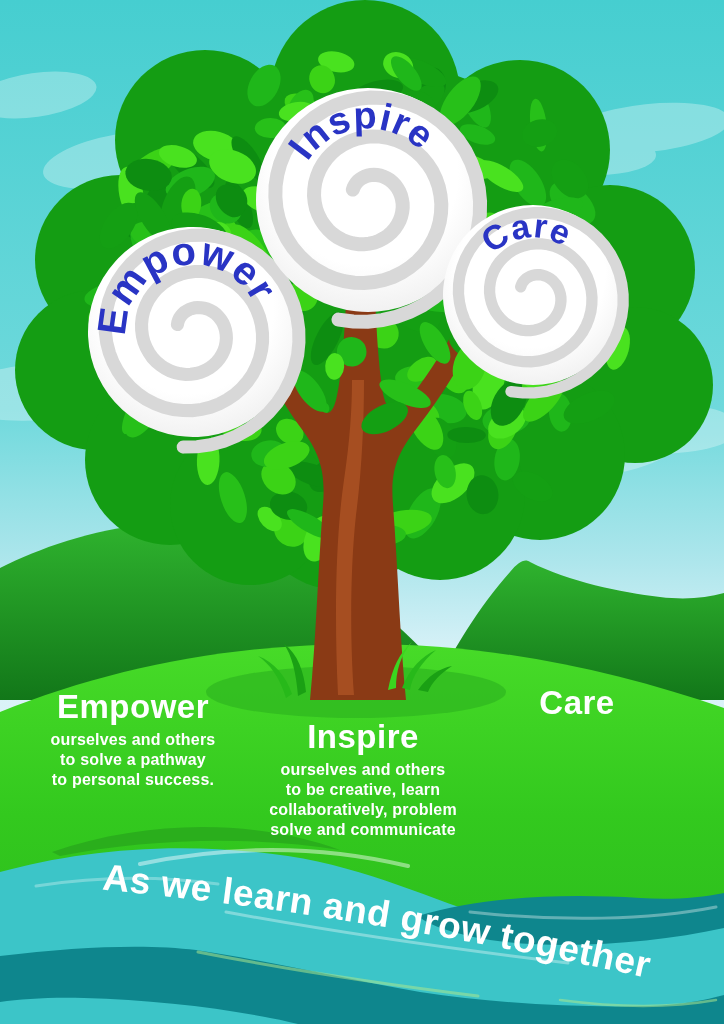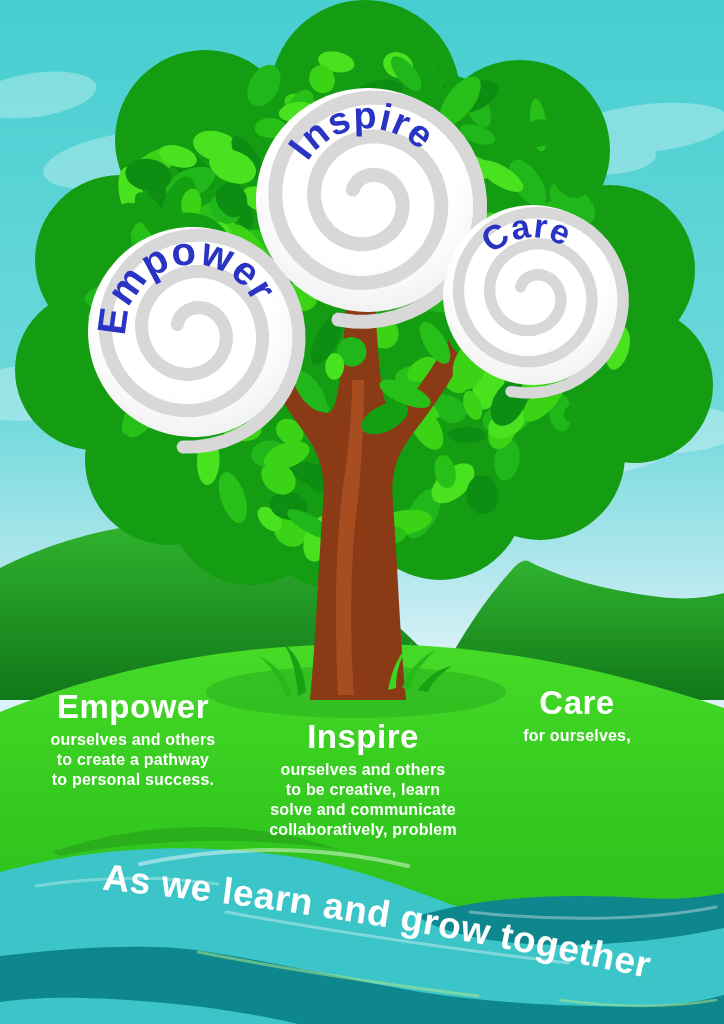--- a/index.html
+++ b/index.html
@@ -359,27 +359,26 @@
     </g>
     <text class="banner-label" font-size="37" text-anchor="middle">
       <textPath href="#bannerPath" startOffset="50%">As we learn and grow together</textPath>
     </text>
   </g>
 </svg>
 
 <div class="vb" id="vb-empower">
   <h2>Empower</h2>
   <div class="ln">ourselves and others</div>
-  <div class="ln">to create a pathway</div>
+  <div class="ln">to solve a pathway</div>
   <div class="ln">to personal success.</div>
 </div>
 <div class="vb" id="vb-inspire">
   <h2>Inspire</h2>
   <div class="ln">ourselves and others</div>
   <div class="ln">to be creative, learn</div>
+  <div class="ln">collaboratively, problem</div>
   <div class="ln">solve and communicate</div>
-  <div class="ln">collaboratively, problem</div>
 </div>
 <div class="vb" id="vb-care">
   <h2>Care</h2>
-  <div class="ln">for ourselves,</div>
 </div>
 </div>
 
 </body></html>

